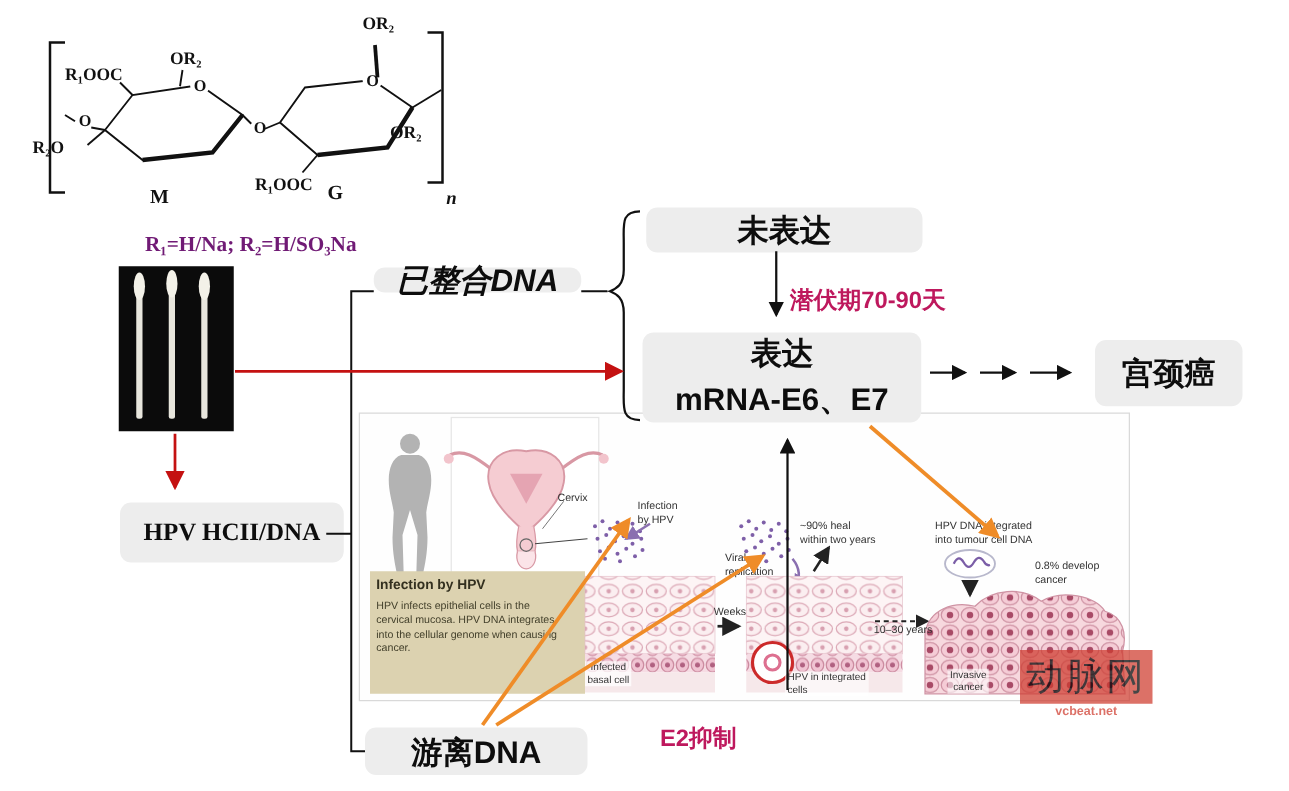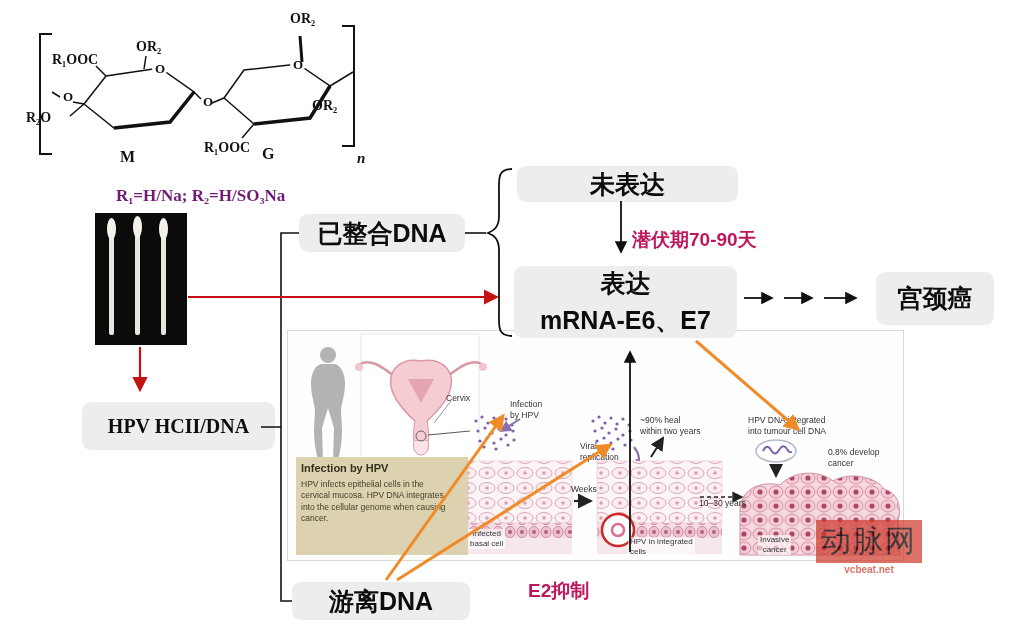--- a/index.html
+++ b/index.html
@@ -235,34 +235,34 @@
     <div class="ill-label" style="left:283px;top:153px;">Weeks</div>
     <div class="ill-label" style="left:411px;top:151px;margin-top:16px;">10–30 years</div>
     <div class="ill-label small center" style="left:180px;top:198px;background:rgba(255,255,255,.75);padding:0 2px;">Infected
 basal cell</div>
     <div class="ill-label small" style="left:340px;top:206px;background:rgba(255,255,255,.6);padding:0 2px;">HPV in integrated
 cells</div>
     <div class="ill-label small center" style="left:470px;top:204px;background:rgba(255,255,255,.6);padding:0 2px;">Invasive
 cancer</div>
   </div>
 
-  <div class="gbox boxes" style="left:299px;top:214px;width:166px;height:38px;">
+  <div class="gbox boxes" style="left:299px;top:214px;width:166px;height:20px;font-style:italic;">
     <span>已整合DNA</span>
   </div>
   <div class="gbox boxes" style="left:517px;top:166px;width:221px;height:36px;">
     <span>未表达</span>
   </div>
   <div class="gbox boxes" style="left:514px;top:266px;width:223px;height:72px;line-height:1.5;">
     <span>表达</span>
     <span>mRNA-E6、E7</span>
   </div>
   <div class="gbox boxes" style="left:876px;top:272px;width:118px;height:53px;">
     <span>宫颈癌</span>
   </div>
-  <div class="gbox boxes serifbox" style="left:82px;top:402px;width:193px;height:48px;">
+  <div class="gbox boxes serifbox" style="left:96px;top:402px;width:179px;height:48px;">
     <span>HPV HCII/DNA</span>
   </div>
   <div class="gbox boxes" style="left:292px;top:582px;width:178px;height:38px;">
     <span>游离DNA</span>
   </div>
 
   <div class="flowtext" style="left:632px;top:203px;z-index:6;">潜伏期70-90天</div>
   <div class="flowtext" style="left:528px;top:554px;z-index:25;">E2抑制</div>
 
   <svg class="overlay" width="1031" height="633" viewBox="0 0 1031 633">

